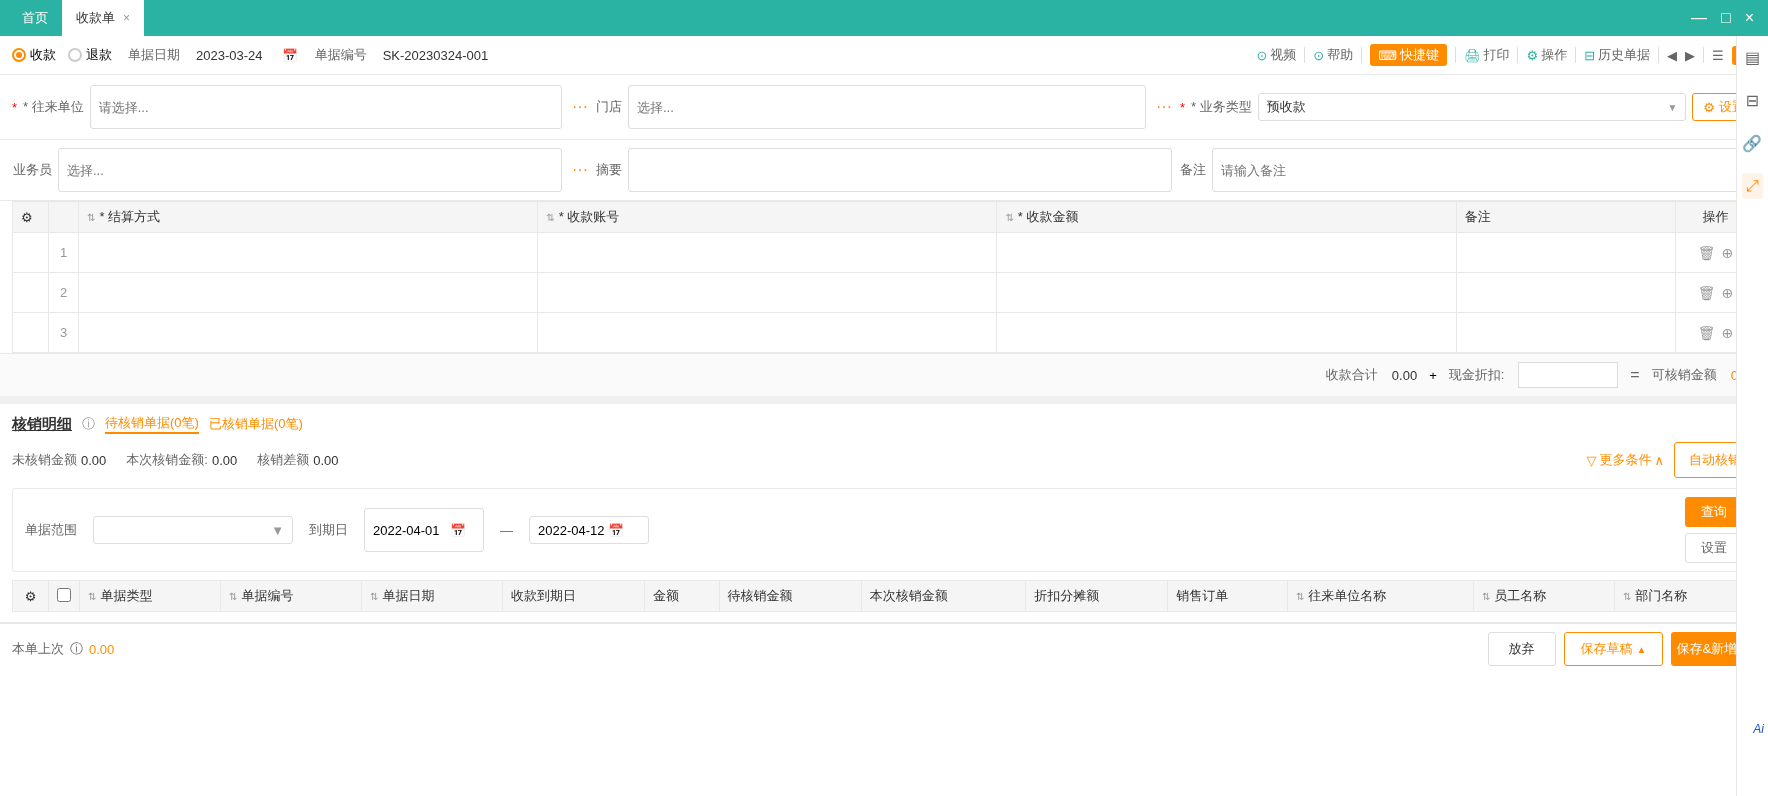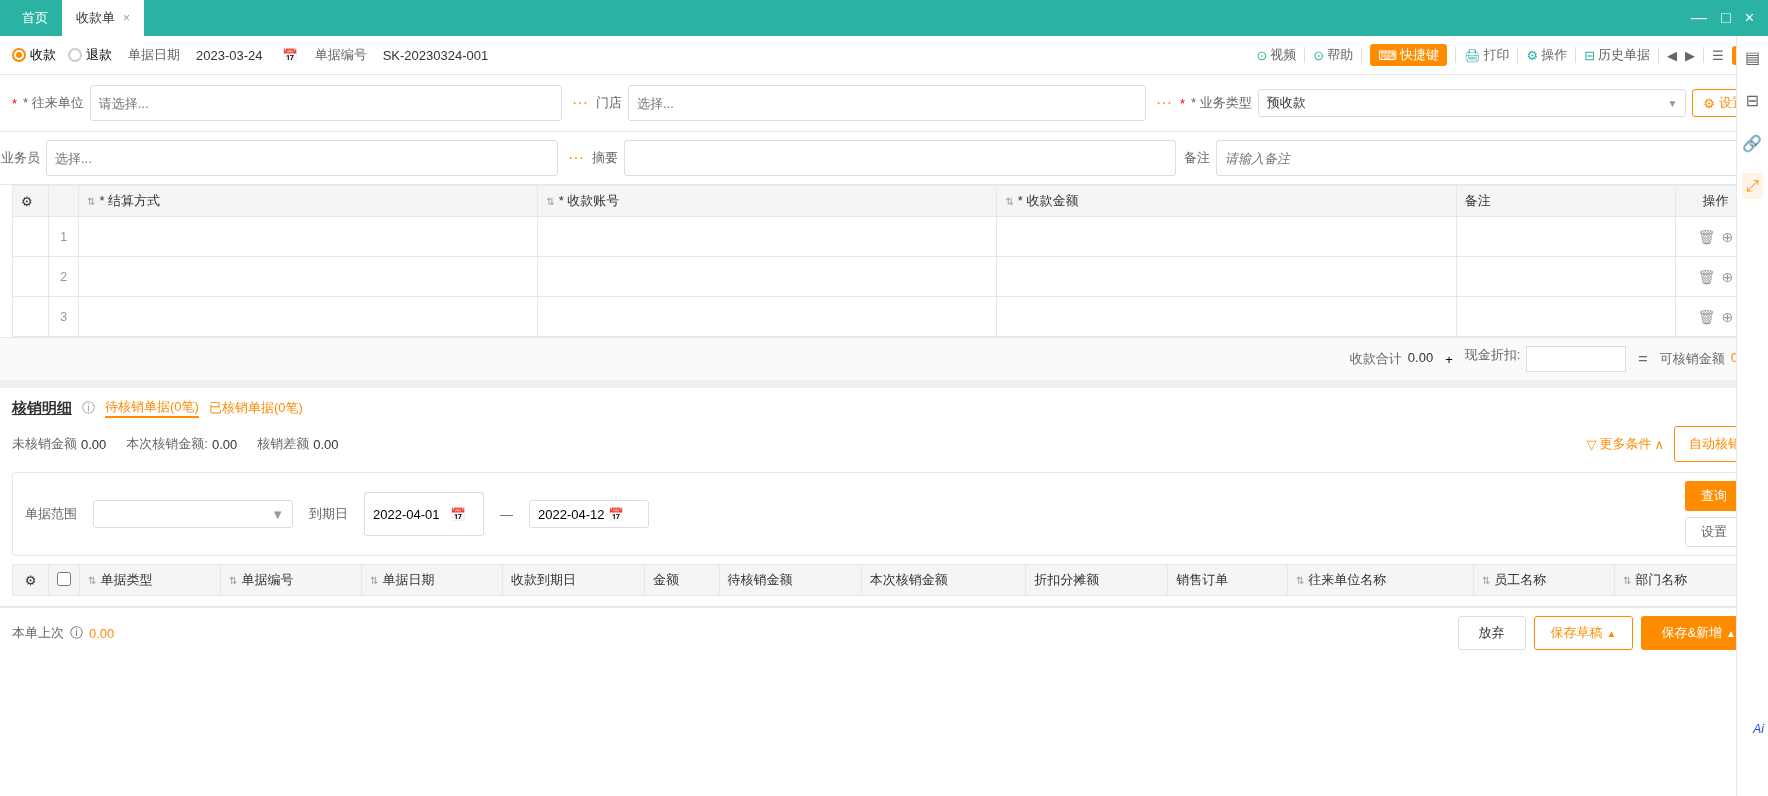--- a/index.html
+++ b/index.html
@@ -70,21 +70,21 @@
     .sort-icon { color: #999; font-size: 10px; }
     .action-cell { display: flex; align-items: center; gap: 6px; justify-content: center; }
     .action-icon { color: #999; cursor: pointer; font-size: 14px; }
 
     
     .summary-row {
       display: flex; align-items: center; justify-content: flex-end;
       padding: 8px 12px; gap: 12px; border-top: 1px solid #e8e8e8;
       background: #fafafa;
     }
-    .summary-item { display: flex; gap: 6px; color: #666; }
+    .summary-item { display: flex; align-items: center; gap: 14px; color: #666; }
     .summary-value { color: #333; }
     .summary-value-orange { color: #ff8c00; font-weight: 500; }
     .summary-input { border: 1px solid #ddd; width: 100px; height: 26px; padding: 2px 6px; outline: none; }
     .equal-sign { color: #666; font-size: 16px; }
 
     
     .section-divider { height: 8px; background: #f0f0f0; }
 
     
     .verify-section { padding: 10px 12px; }
@@ -116,40 +116,40 @@
     .footer-value { color: #ff8c00; font-weight: 500; }
     .footer-right { display: flex; align-items: center; gap: 8px; }
     .btn-abandon { background: white; border: 1px solid #ddd; color: #333; padding: 6px 20px; border-radius: 3px; cursor: pointer; height: 34px; }
     .btn-save-draft {
       background: white; border: 1px solid #ff8c00; color: #ff8c00;
       padding: 14px 16px; border-radius: 3px; cursor: pointer; height: 34px;
       display: flex; align-items: center; gap: 4px;
     }
     .btn-save-new {
       background: #ff8c00; color: white;
-      padding: 6px 20px; border-radius: 3px; cursor: pointer; height: 34px;
+      padding: 6px 5px; border-radius: 3px; cursor: pointer; height: 34px;
       display: flex; align-items: center; gap: 4px; border: none;
     }
     .btn-arrow { font-size: 10px; }
 
     
     .right-sidebar {
       position: fixed; right: 0; top: 36px; width: 32px; background: white;
       border-left: 1px solid #e8e8e8; display: flex; flex-direction: column;
       align-items: center; padding: 8px 0; gap: 16px; height: calc(796px - 36px);
     }
     .sidebar-icon { color: #666; cursor: pointer; font-size: 16px; padding: 4px; }
     .sidebar-icon-active { color: #ff8c00; }
 
     .red-text { color: red; }
     .orange-text { color: #ff8c00; }
     .teal-text { color: #2ab3a3; }
     .grid-field { display: flex; align-items: center; gap: 6px; }
     .grid-label { color: #666; white-space: nowrap; min-width: 60px; text-align: right; }
-    .grid-input { border: 1px solid #ddd; border-radius: 3px; padding: 3px 8px; color: #999; flex: 1; height: 36px; outline: none; }
+    .grid-input { border: 1px solid #ddd; border-radius: 3px; padding: 3px 8px; color: #999; flex: 1; height: 44px; outline: none; }
 
     .table-wrapper { padding: 0 12px; }
   </style>
 </head>
 <body>
 
 <div class="top-nav">
   <div class="nav-left">
     <div class="nav-home">首页</div>
     <div class="nav-tab">
@@ -246,36 +246,36 @@
         <span>预收款</span>
         <span class="select-arrow">▼</span>
       </div>
       <button class="settings-btn">
         <span>⚙</span>
         <span>设置</span>
       </button>
     </div>
   </div>
 
-  <div style="display:grid; grid-template-columns:1fr 1fr 1fr; gap:8px; padding:8px 0; border-bottom:1px solid #e8e8e8;">
+  <div style="display:grid; grid-template-columns:1fr 1fr 1fr; gap:8px; padding:8px 12px; border-bottom:1px solid #e8e8e8;">
 
     <div class="grid-field">
       <span class="grid-label" style="min-width:40px;">业务员</span>
       <input class="grid-input" style="flex: 1 1 0%;" placeholder="选择...">
       <span class="more-btn">···</span>
     </div>
 
     <div class="grid-field">
       <span class="grid-label" style="min-width:24px;">摘要</span>
       <input class="grid-input" style="flex: 1 1 0%;">
     </div>
 
     <div class="grid-field">
       <span class="grid-label" style="min-width:24px;">备注</span>
-      <input class="grid-input" style="flex: 1 1 0%; font-style: italic;" placeholder="请输入备注">
+      <input class="grid-input" style="flex: 1 1 0%;" placeholder="请输入备注">
     </div>
   </div>
 
   <div class="table-wrapper" style="padding: 0 12px;">
     <table class="data-table">
       <thead>
         <tr>
           <th class="th-settings"><span>⚙</span></th>
           <th style="width:30px; text-align:center;"></th>
           <th>

